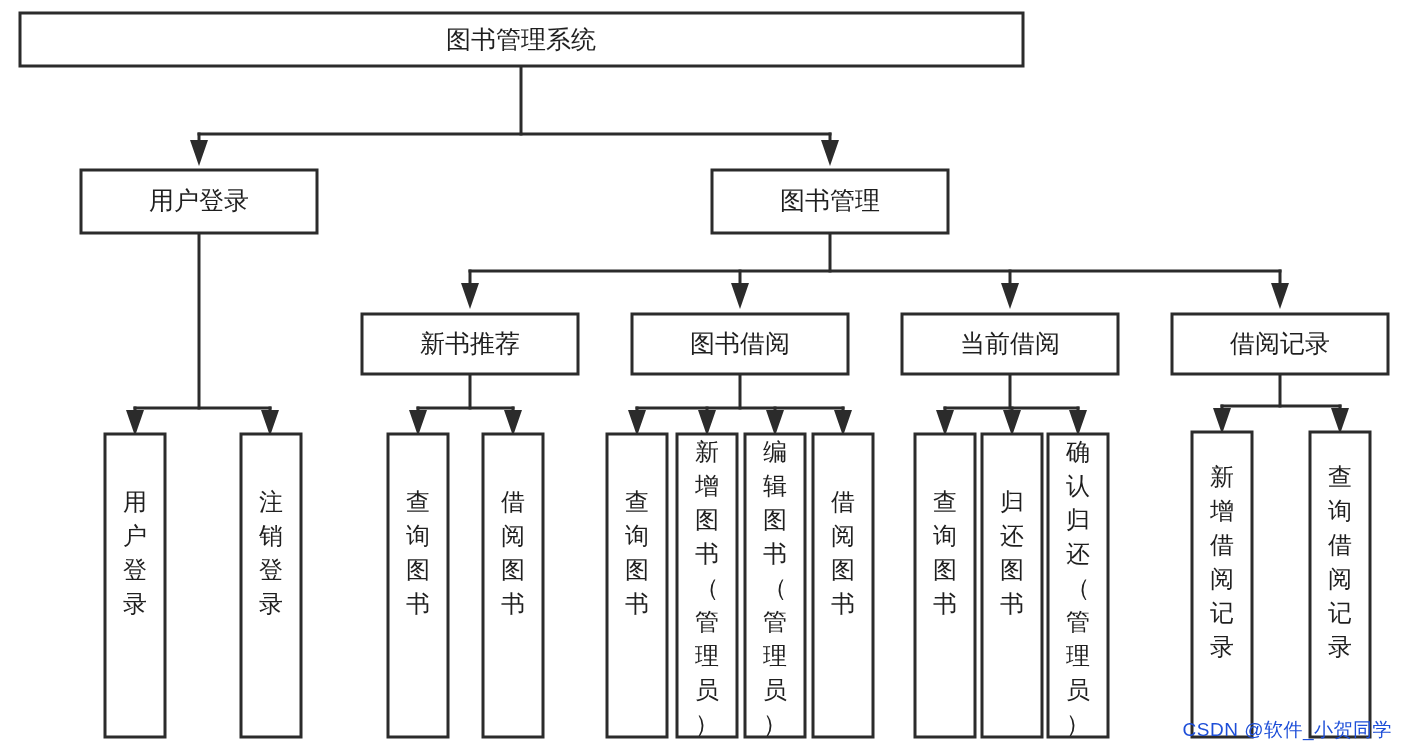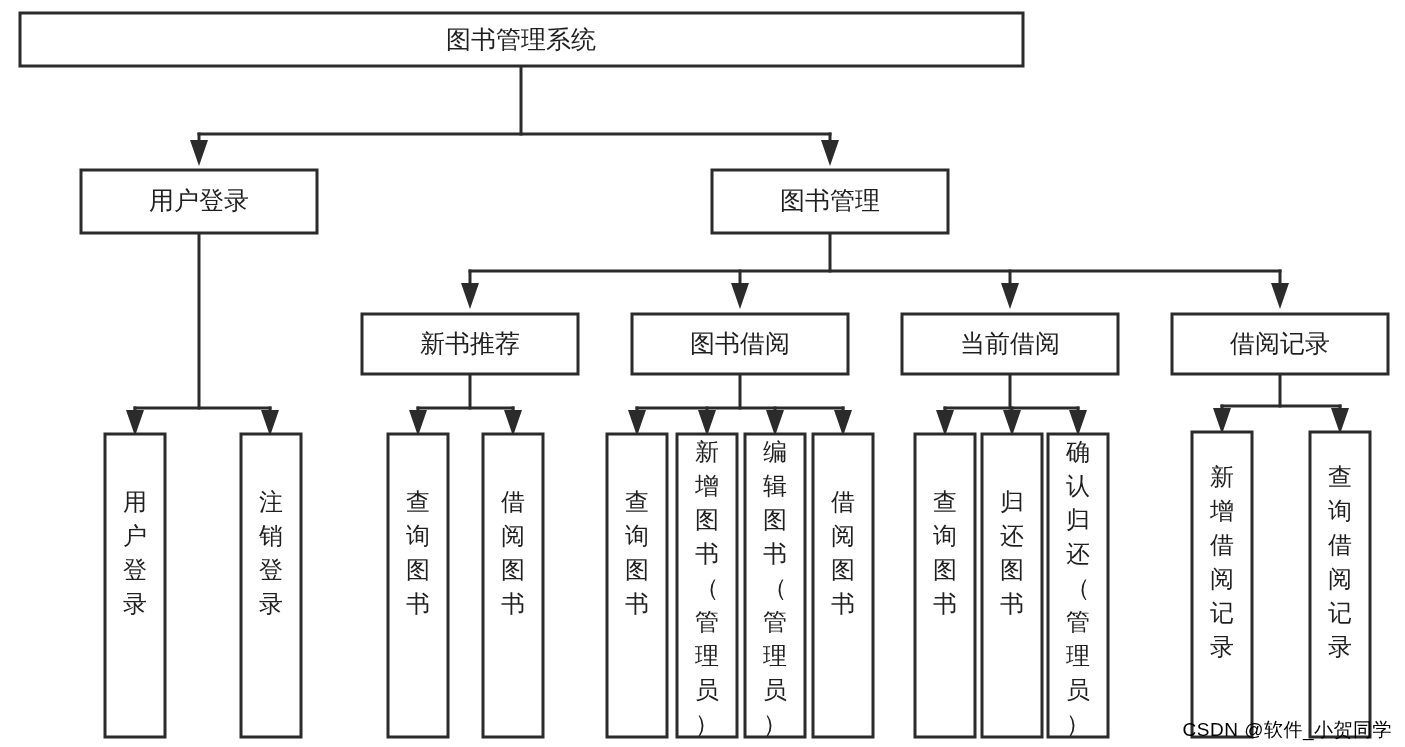--- a/index.html
+++ b/index.html
@@ -17,21 +17,21 @@
     font-family:"Liberation Sans","DejaVu Sans",sans-serif;
     font-size:25px;fill:#1f1f1f;text-anchor:middle;dominant-baseline:middle;
   }
   .leaf-label{
     font-family:"Liberation Sans","DejaVu Sans",sans-serif;
     font-size:24px;fill:#1f1f1f;text-anchor:middle;
   }
   .watermark{
     position:absolute;right:8px;bottom:4px;
     font-family:"Liberation Sans","DejaVu Sans",sans-serif;
-    font-size:19px;color:#000000;letter-spacing:.5px;white-space:nowrap;
+    font-size:19px;color:#1d4ed8;letter-spacing:.5px;white-space:nowrap;
     pointer-events:none;
   }
 </style>
 </head>
 <body>
 
 <div id="stage">
 
   <svg id="diagram" viewBox="0 0 1405 747">
     <defs>

